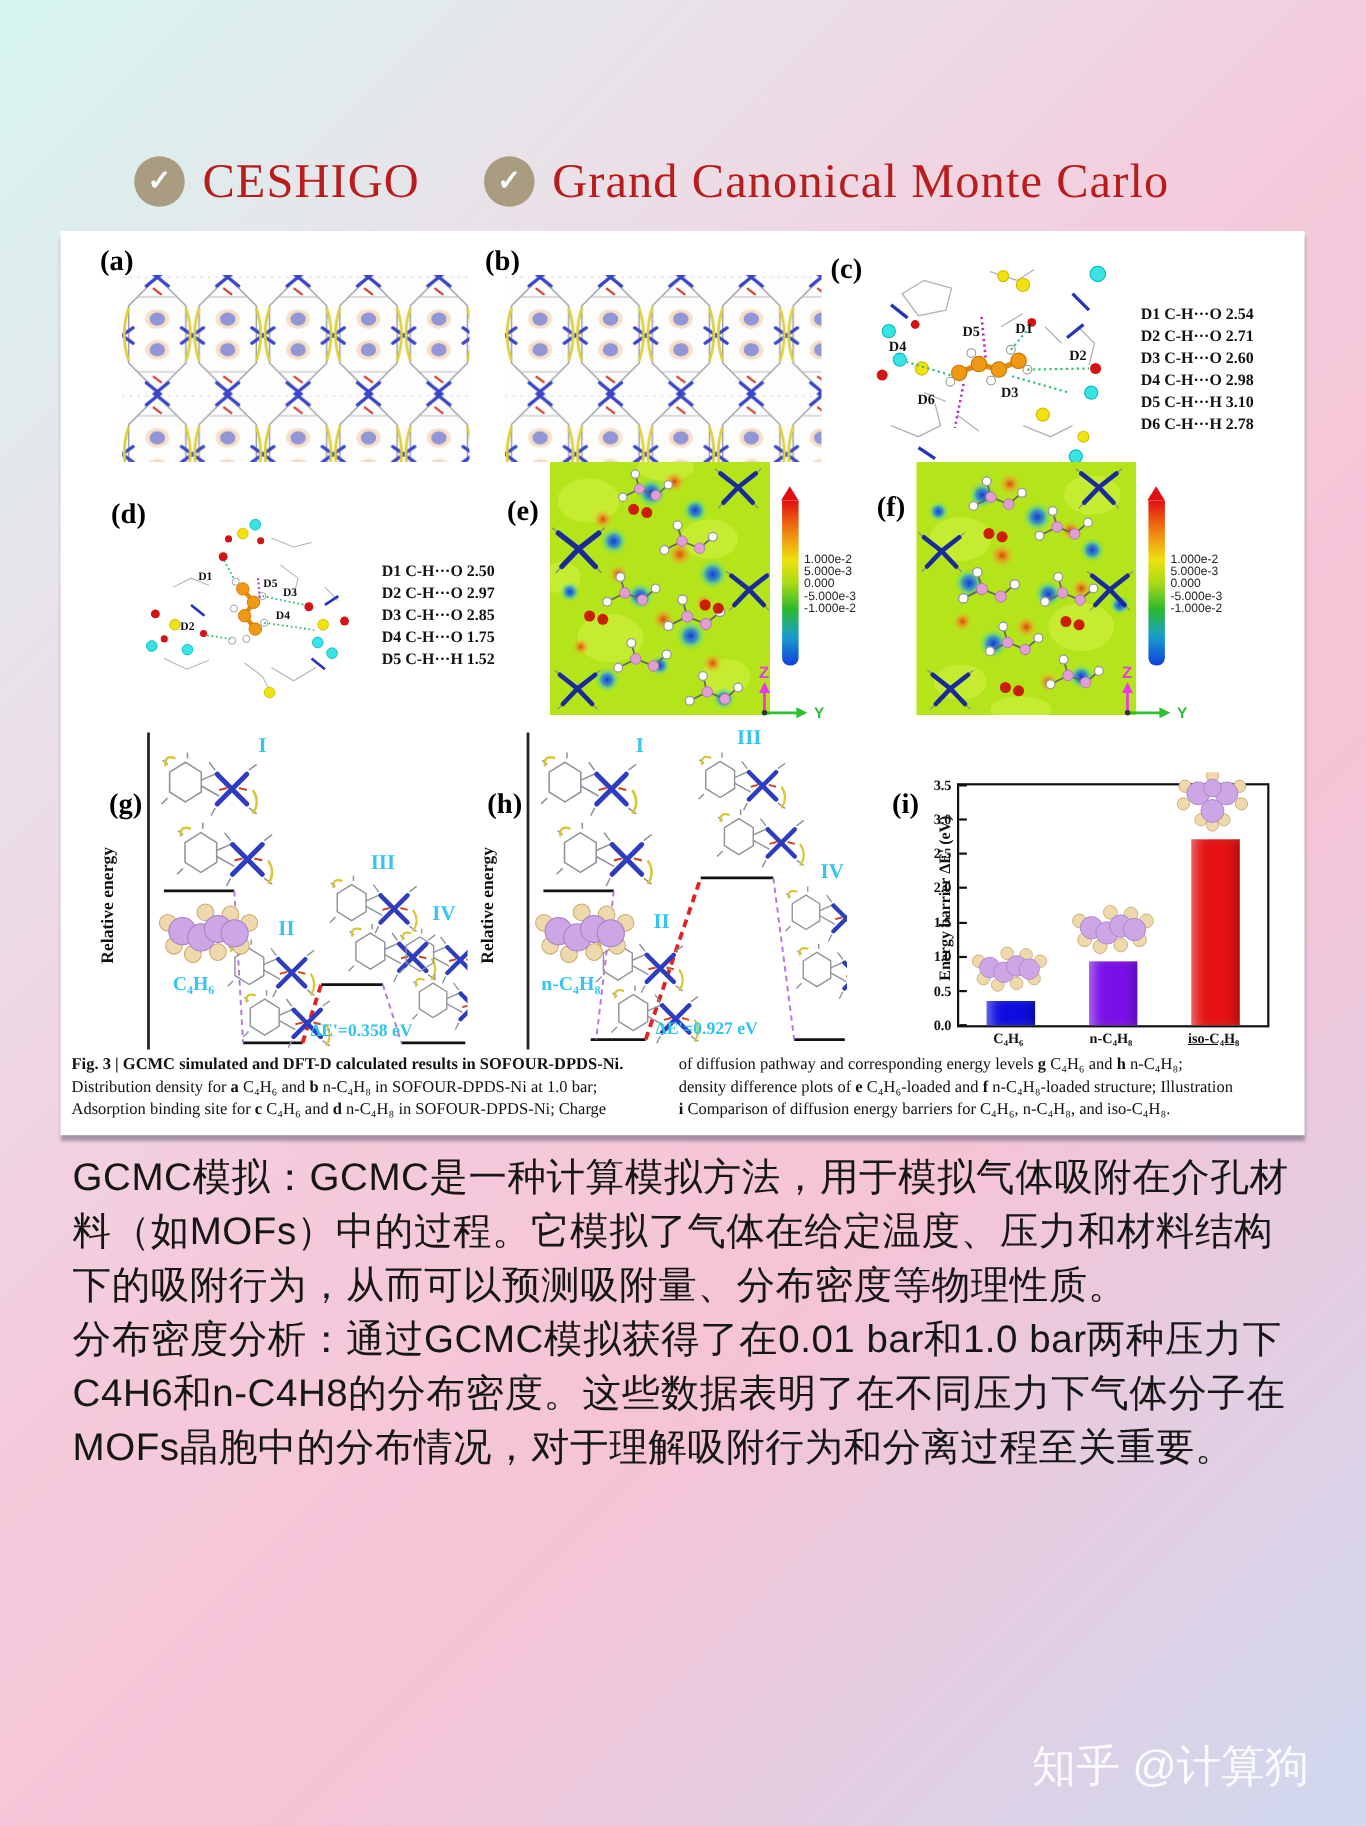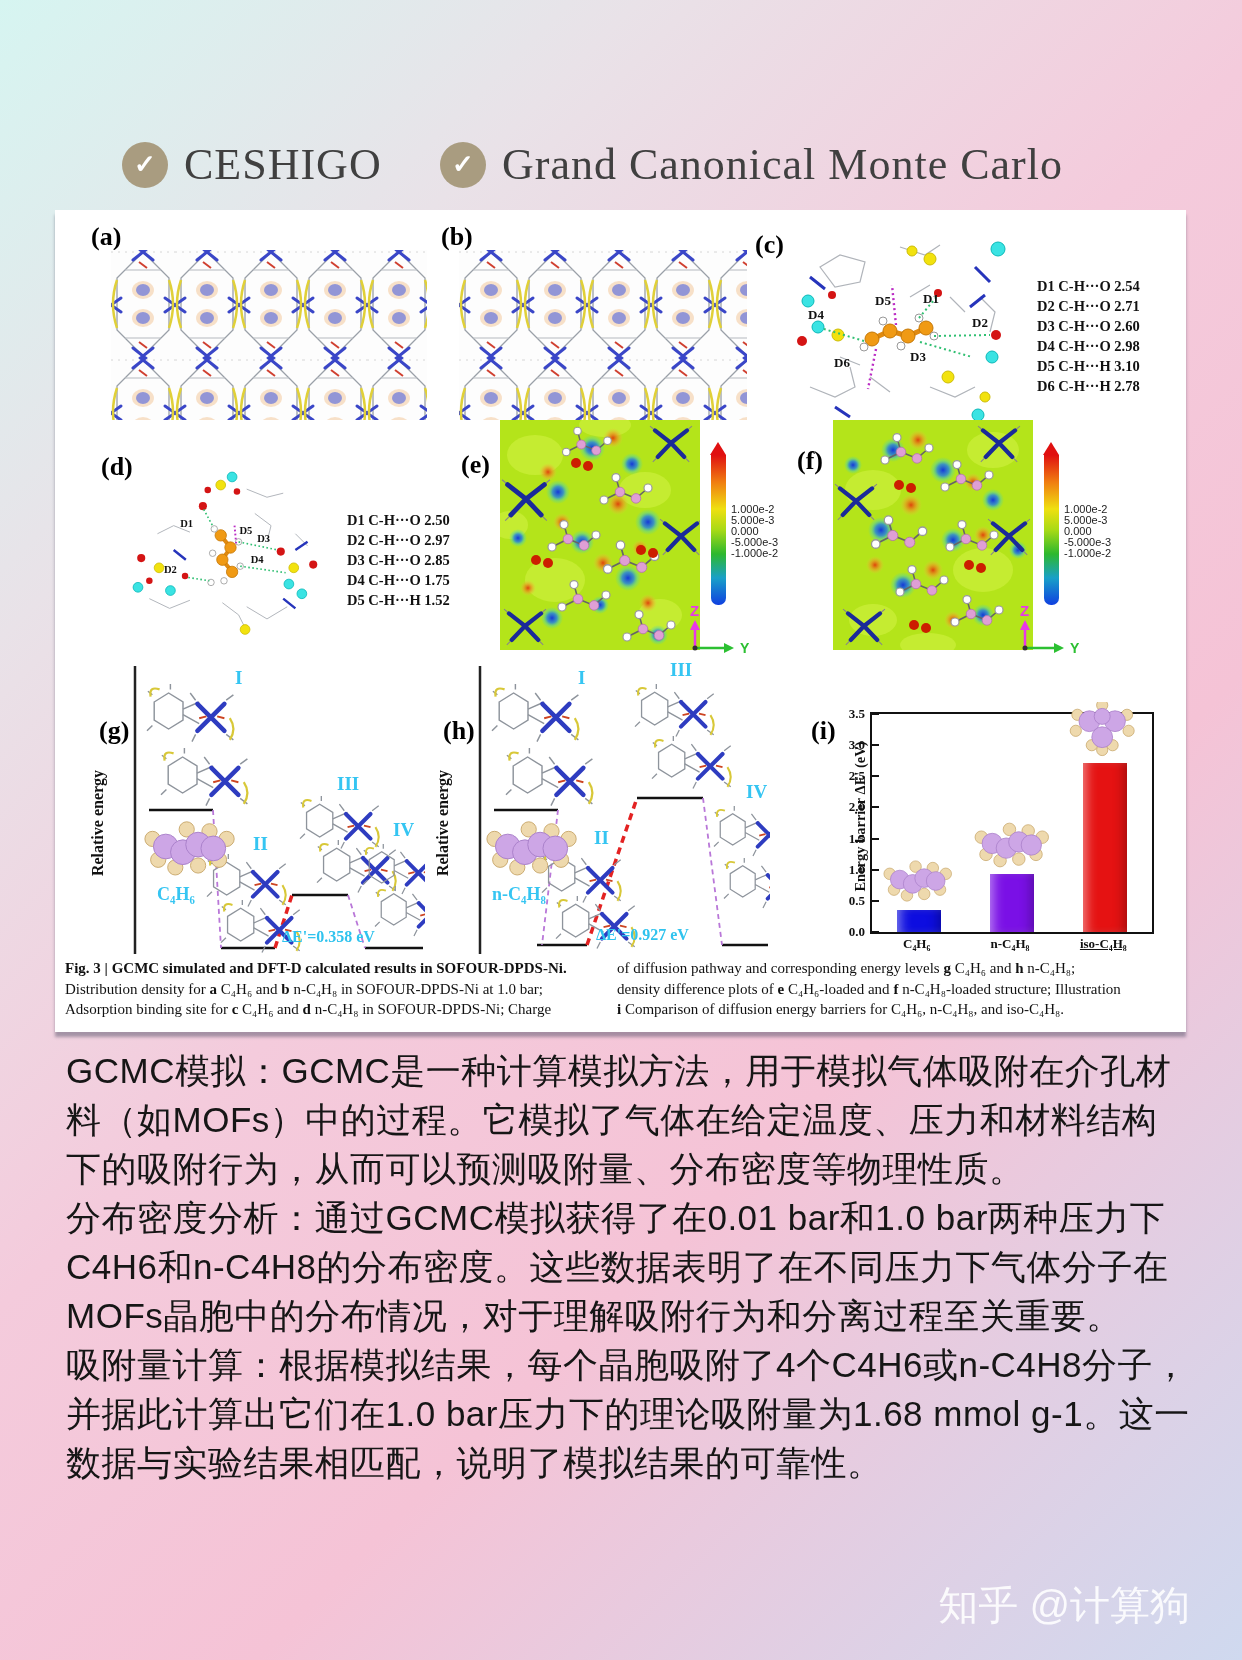--- a/index.html
+++ b/index.html
@@ -4,21 +4,21 @@
 <style>
   html,body{margin:0;padding:0;}
   body{width:1242px;height:1660px;position:relative;overflow:hidden;
        font-family:"Liberation Sans",sans-serif;
        background:linear-gradient(135deg,#d6f5f1 0%,#e9e2e8 22%,#f4cbdc 45%,#f5c3d6 66%,#cfd9ef 100%);}
   .abs{position:absolute;}
   
   .badge{position:absolute;display:flex;align-items:center;gap:16px;}
   .badge .ck{width:46px;height:46px;border-radius:50%;background:#a99c80;color:#fff;
       display:flex;align-items:center;justify-content:center;font-size:26px;font-weight:bold;}
-  .badge .bl{font-family:"Liberation Serif",serif;font-size:44px;color:#404040;letter-spacing:1px;}
+  .badge .bl{font-family:"Liberation Serif",serif;font-size:44px;color:#b91c1c;letter-spacing:1px;}
   
   .card{position:absolute;left:55px;top:210px;width:1131px;height:822px;background:#fff;
         box-shadow:0 5px 3px rgba(70,70,95,.45);}
   .plabel{position:absolute;font-family:"Liberation Serif",serif;font-weight:bold;font-size:26px;color:#000;}
   .dlist{position:absolute;font-family:"Liberation Serif",serif;font-weight:bold;font-size:14.5px;
          line-height:20px;color:#111;white-space:nowrap;}
   .fwart{position:absolute;}
   svg text.dl{font-family:"Liberation Serif",serif;font-weight:bold;font-size:13px;fill:#111;}
   svg text.state{font-family:"Liberation Serif",serif;font-weight:bold;font-size:19px;fill:#35c5f2;}
   svg text.mol{font-family:"Liberation Serif",serif;font-weight:bold;font-size:18px;fill:#35c5f2;}
@@ -578,16 +578,15 @@
   <div class="capcol" style="left:562px;top:748px;width:565px;">
       <div class="capline"><span>of diffusion pathway and corresponding energy levels </span><b>g</b><span> C₄H₆ and </span><b>h</b><span> n-C₄H₈;</span></div>
       <div class="capline"><span>density difference plots of </span><b>e</b><span> C₄H₆-loaded and </span><b>f</b><span> n-C₄H₈-loaded structure; Illustration</span></div>
       <div class="capline"><b>i</b><span> Comparison of diffusion energy barriers for C₄H₆, n-C₄H₈, and iso-C₄H₈.</span></div>
     </div>
 </div>
 
 <div class="bodytext">
   <div><b>GCMC模拟：</b><span>GCMC是一种计算模拟方法，用于模拟气体吸附在介孔材料（如MOFs）中的过程。它模拟了气体在给定温度、压力和材料结构下的吸附行为，从而可以预测吸附量、分布密度等物理性质。</span></div>
   <div><b>分布密度分析：</b><span>通过GCMC模拟获得了在0.01 bar和1.0 bar两种压力下C4H6和n-C4H8的分布密度。这些数据表明了在不同压力下气体分子在MOFs晶胞中的分布情况，对于理解吸附行为和分离过程至关重要。</span></div>
-  <div><b>吸附量计算：</b><span>根据模拟结果，每个晶胞吸附了4个C4H6或n-C4H8分子，并据此计算出它们在1.0 bar压力下的理论吸附量为1.68 mmol g-1。这一数据与实验结果相匹配，说明了模拟结果的可靠性。</span></div>
 </div>
 
 <div class="watermark">知乎 @计算狗</div>
 
 </body></html>

